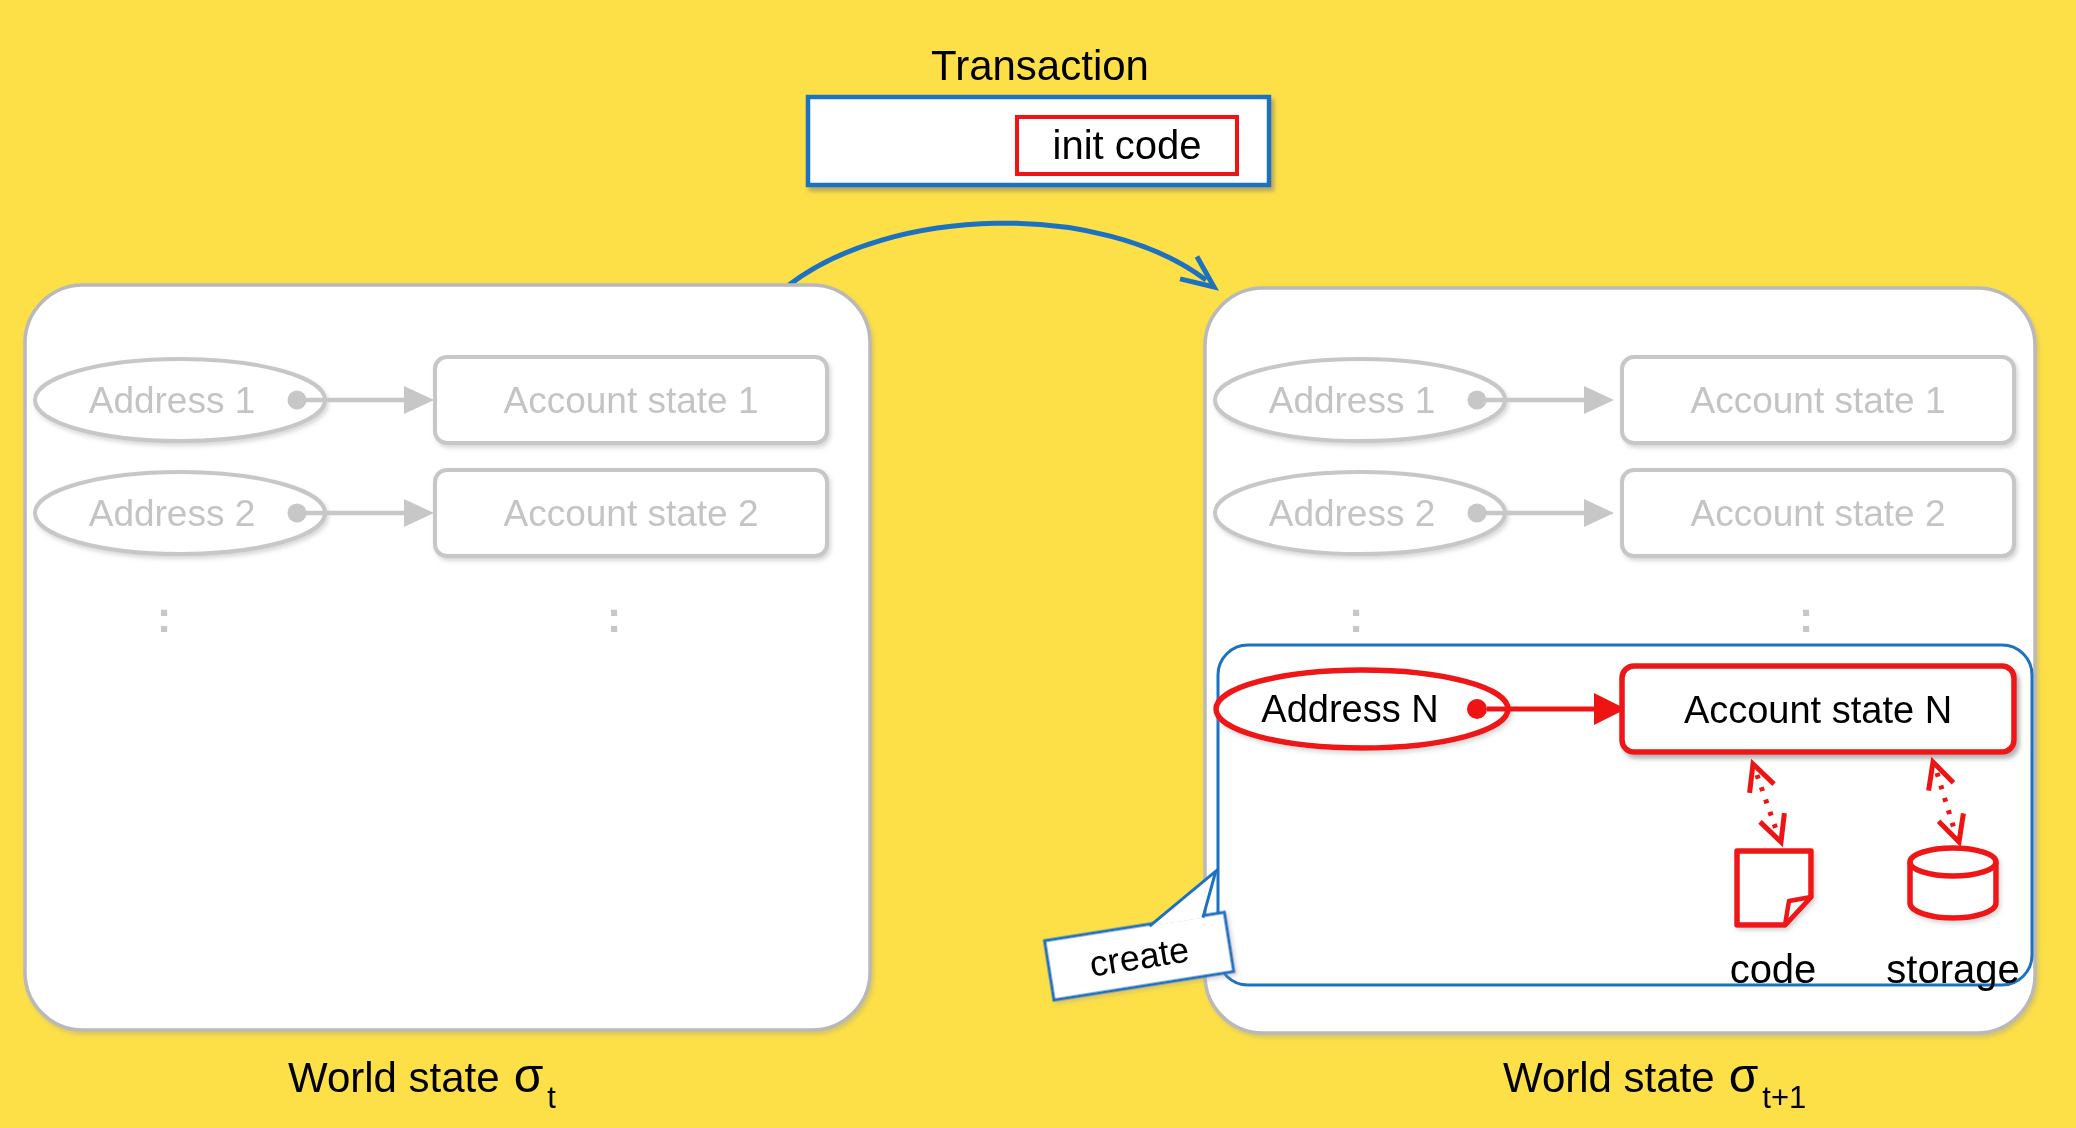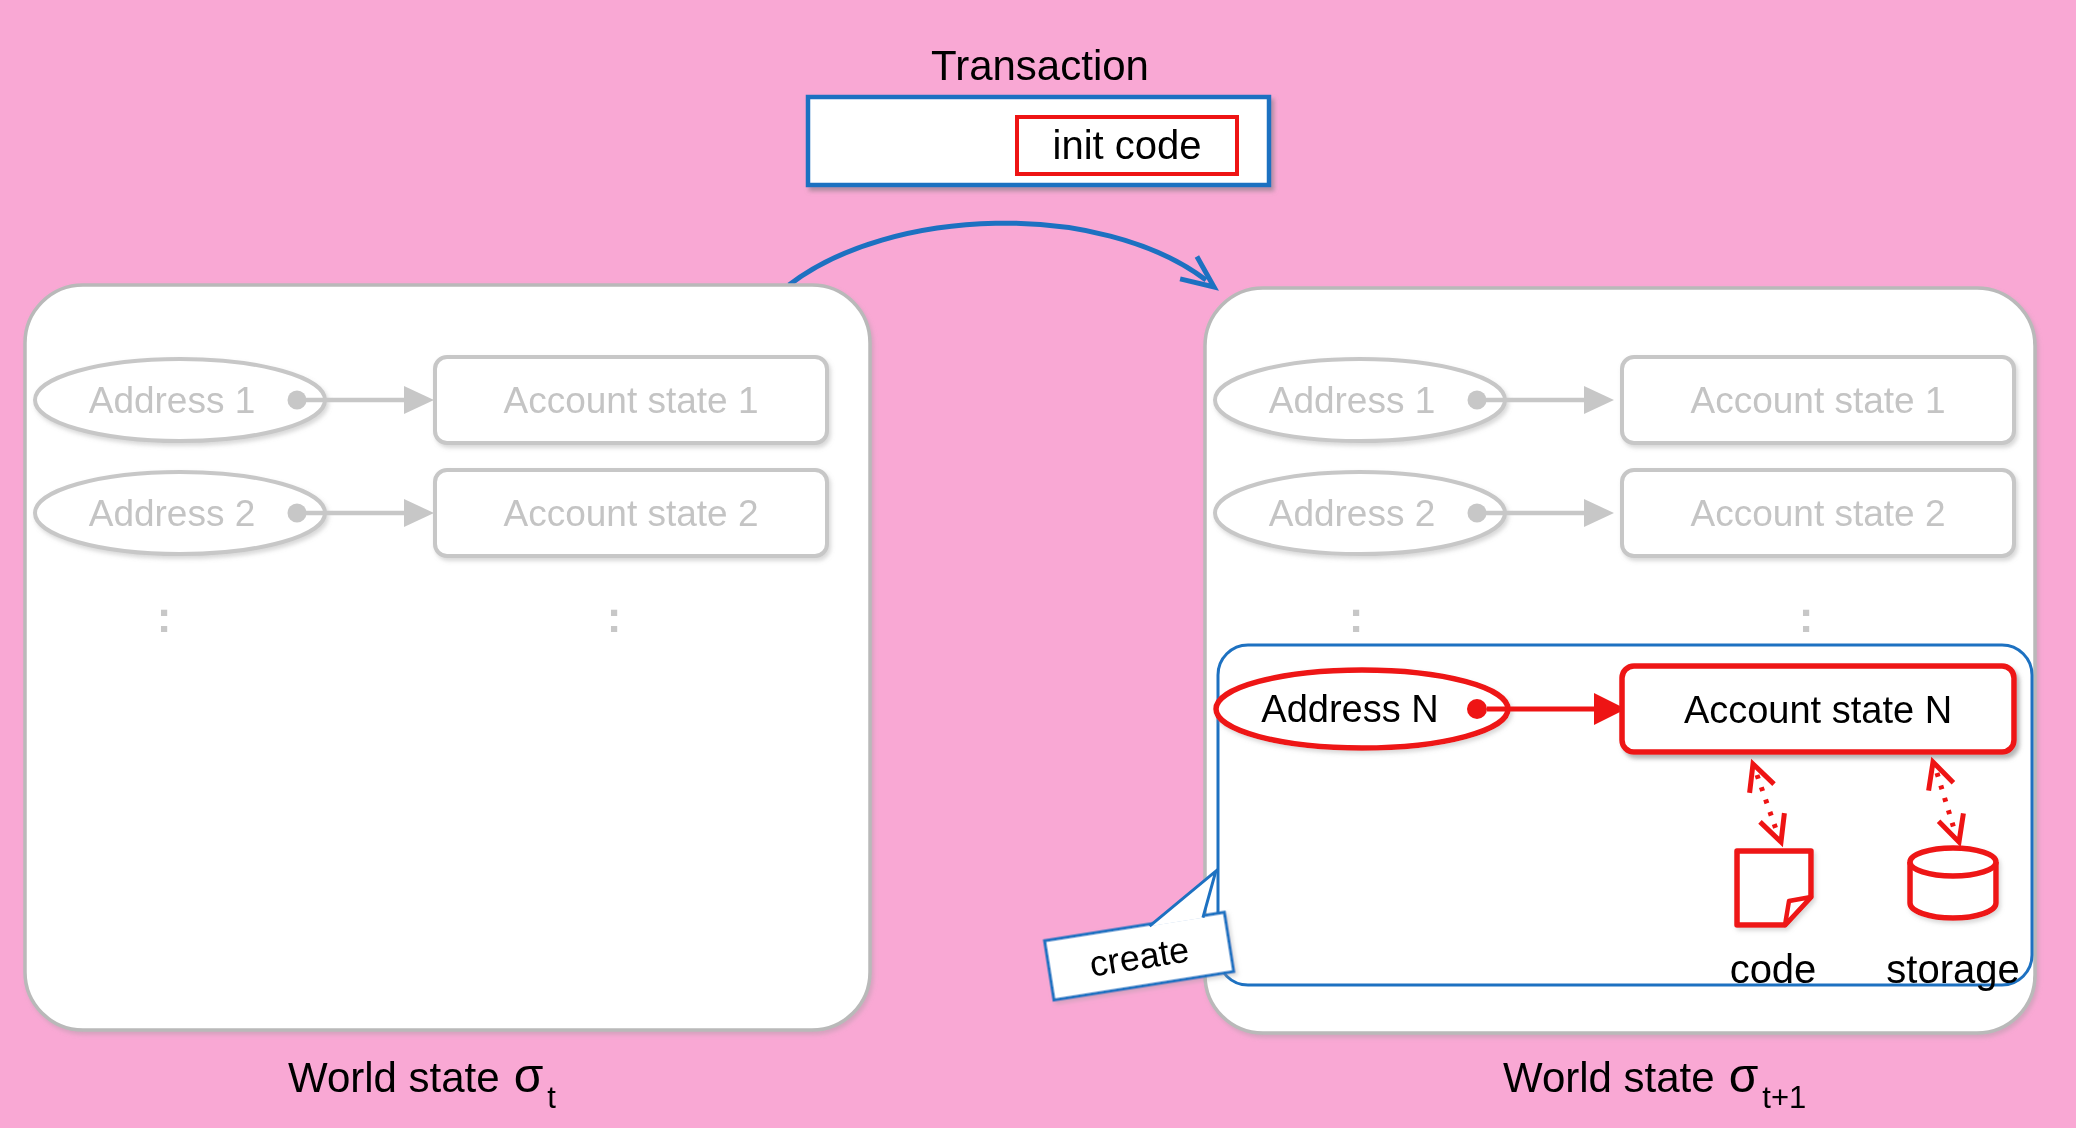--- a/index.html
+++ b/index.html
@@ -1,16 +1,16 @@
 <!DOCTYPE html>
 <html><head>
 <meta charset="utf-8">
 <style>
   html,body{margin:0;padding:0;background:#f6f7f9;}
-  .stage{position:relative;width:2076px;height:1128px;background:#f9a8d4;overflow:hidden;}
+  .stage{position:relative;width:2076px;height:1128px;background:#fde047;overflow:hidden;}
   svg{display:block;font-family:"Liberation Sans", sans-serif;}
   text{font-family:"Liberation Sans", sans-serif;}
 </style>
 </head>
 <body>
 
 <div class="stage">
 <svg width="2076" height="1128" viewBox="0 0 2076 1128">
   <defs>
     <filter id="shD" x="-20%" y="-20%" width="150%" height="160%">

